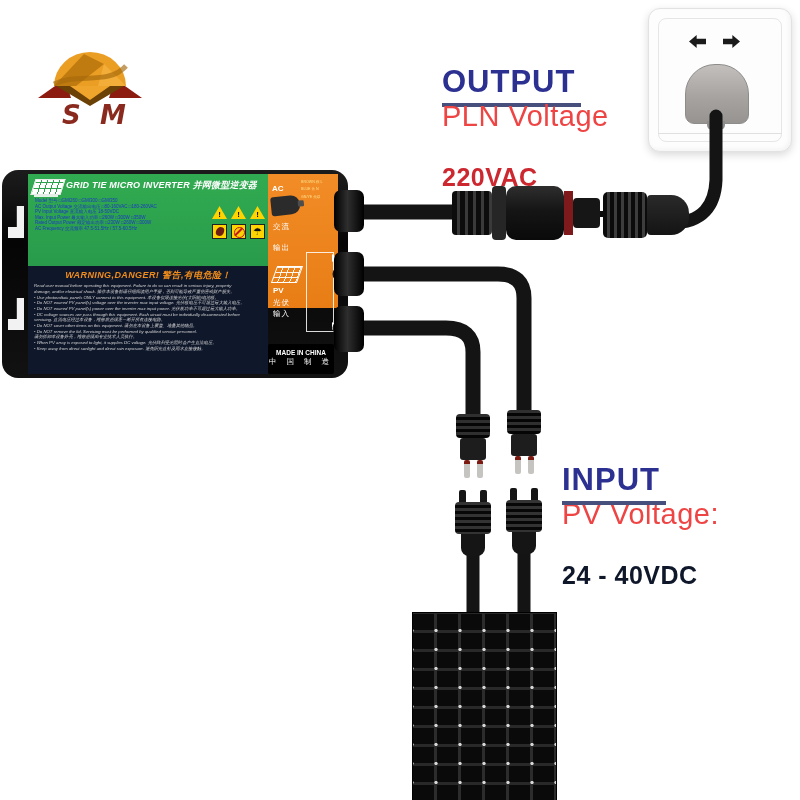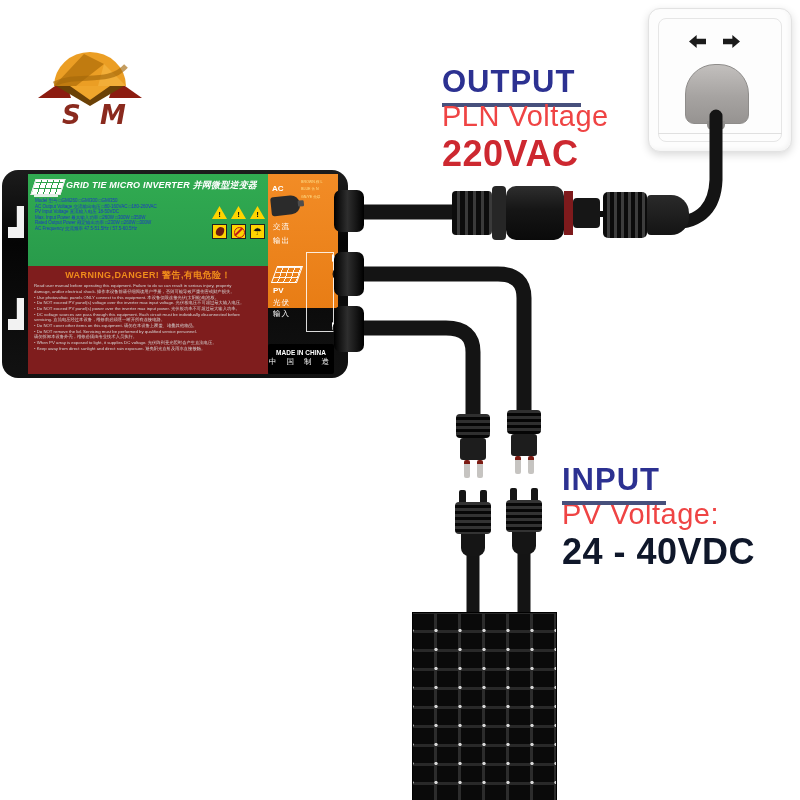--- a/index.html
+++ b/index.html
@@ -4,21 +4,21 @@
 <style>
   html,body{margin:0;padding:0;background:#fff;}
   .stage{position:relative;width:800px;height:800px;background:#ffffff;overflow:hidden;
          font-family:"Liberation Sans",sans-serif;}
   .abs{position:absolute;}
 
   
   .ann-title{font-size:31px;font-weight:bold;color:#2c3191;display:inline-block;
              border-bottom:4px solid #47507c;padding:0 6px 3px 0;letter-spacing:1px;margin-top:36px;}
   .ann-sub{font-size:29px;color:#ef4444;letter-spacing:.5px;}
-  .ann-val{font-size:36px;font-weight:bold;letter-spacing:.5px;}
+  .ann-val{font-size:25px;font-weight:bold;letter-spacing:.5px;margin-top:30px;}
   .val-out{color:#cd2830;}
   .val-in{color:#0f172a;}
 
   
   .outlet{left:648px;top:8px;width:142px;height:142px;background:#fdfdfd;border:1px solid #e2e2e2;
           border-radius:12px;box-shadow:0 3px 8px rgba(0,0,0,.15), inset -2px -2px 4px rgba(0,0,0,.04);}
   .outlet-inner{left:9px;top:9px;width:122px;height:122px;border:1px solid #e6e6e6;border-radius:8px;}
   .outlet-line{left:9px;top:124px;width:124px;height:0;border-top:1px solid #e0e0e0;}
   .slot{top:26px;width:17px;height:13px;background:#1b1b1b;}
   .slot-l{left:40px;clip-path:polygon(0 50%,45% 0,45% 28%,100% 28%,100% 72%,45% 72%,45% 100%);}
@@ -28,21 +28,21 @@
   .plug-stem{left:58px;top:112px;width:18px;height:9px;background:#8f8d8b;border-radius:0 0 5px 5px;}
 
   
   .inv-body{left:2px;top:170px;width:346px;height:208px;border-radius:16px;
             background:linear-gradient(180deg,#1c1c1c,#050505 35%,#121212);}
   .keyhole{left:6px;width:16px;height:32px;background:#f2f2f2;
            clip-path:polygon(55% 0,100% 0,100% 100%,0 100%,0 66%,55% 66%);}
   .kh1{top:36px;} .kh2{top:128px;}
 
   .label-green{left:28px;top:174px;width:240px;height:109px;background:linear-gradient(180deg,#31ab51,#27984a);}
-  .label-black{left:28px;top:266px;width:240px;height:108px;background:#7f1d1d;}
+  .label-black{left:28px;top:266px;width:240px;height:108px;background:#0f172a;font-style:italic;}
   .label-orange{left:268px;top:174px;width:70px;height:134px;background:linear-gradient(180deg,#f28c26,#e87d15);}
   .badge{left:268px;top:344px;width:66px;height:30px;background:#000000;border-radius:2px;text-align:center;}
   .badge-en{font-size:6.5px;font-weight:bold;color:#fff;margin-top:5px;}
   .badge-zh{font-size:7.5px;color:#fff;letter-spacing:4px;margin-top:1px;}
 
   .brand-mark{left:5px;top:5px;width:28px;height:14px;background:#fff;transform:skewX(-18deg);
               border:1px solid #e8e8e8;
               background-image:repeating-linear-gradient(90deg,transparent 0 5px,#2da34c 5px 6px),
                                repeating-linear-gradient(0deg,transparent 0 5px,#2da34c 5px 6px);}
   .brand-bar{left:6px;top:21px;width:24px;height:2px;background:rgba(255,255,255,.85);}
@@ -69,21 +69,21 @@
               color:#f08c1b;letter-spacing:.4px;white-space:nowrap;}
   .warn-lines{left:6px;top:17px;width:228px;height:90px;overflow:hidden;}
   .warn-inner{font-size:8.6px;line-height:1.32;color:#d6d6d6;transform:scale(.5);transform-origin:0 0;width:456px;}
   .warn-inner div{white-space:nowrap;}
 
   .strip-ac{left:4px;top:10px;font-size:8px;font-weight:bold;color:#fff;}
   .ac-sil{left:3px;top:22px;width:29px;height:19px;background:#2b2b2b;border-radius:3px 9px 9px 3px;
           transform:rotate(-6deg);}
   .ac-sil-pin{position:absolute;right:-4px;top:6px;width:6px;height:6px;background:#4d4d4d;border-radius:1px;}
   .strip-zh{left:5px;font-size:7.5px;color:#fff;letter-spacing:1px;}
-  .zh-1{top:48px;} .zh-2{top:62px;}
+  .zh-1{top:48px;} .zh-2{top:69px;}
   .wire-marks{left:33px;top:4px;width:34px;height:70px;overflow:hidden;}
   .wire-inner{font-size:8px;line-height:2.1;color:#ffe08a;transform:scale(.45);transform-origin:0 0;width:76px;}
   .pv-rect{left:38px;top:78px;width:26px;height:78px;border:1px solid rgba(255,255,255,.85);}
   .pv-arrow{width:0;height:0;border-top:4px solid transparent;border-bottom:4px solid transparent;
             border-left:5px solid #fff;left:64px;}
   .pa1{top:80px;} .pa2{top:148px;}
   .pv-icon{left:6px;top:92px;width:24px;height:15px;border:1px solid #fff;transform:skewX(-20deg);
            background-image:repeating-linear-gradient(90deg,transparent 0 5px,rgba(255,255,255,.9) 5px 6px),
                             repeating-linear-gradient(0deg,transparent 0 4px,rgba(255,255,255,.9) 4px 5px);}
   .strip-pv{left:5px;top:112px;font-size:8px;font-weight:bold;color:#fff;}

